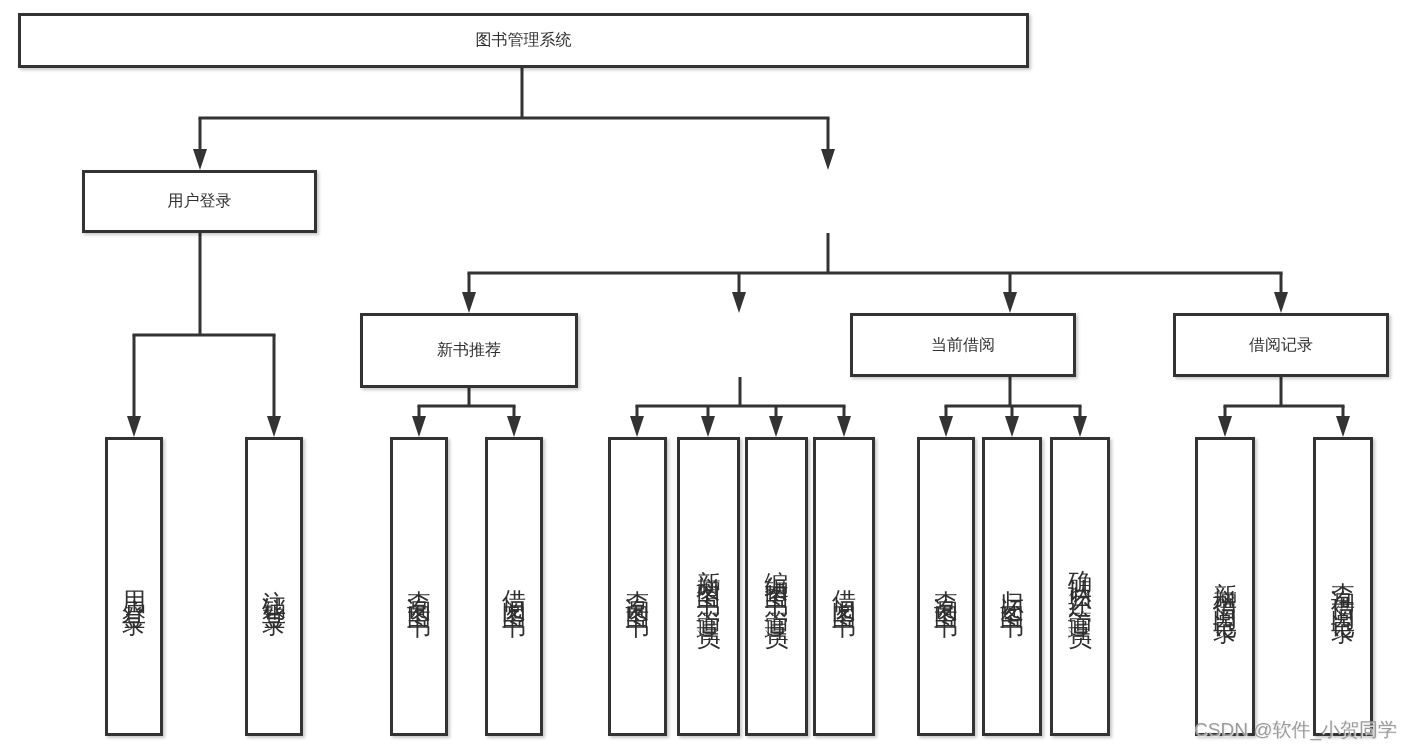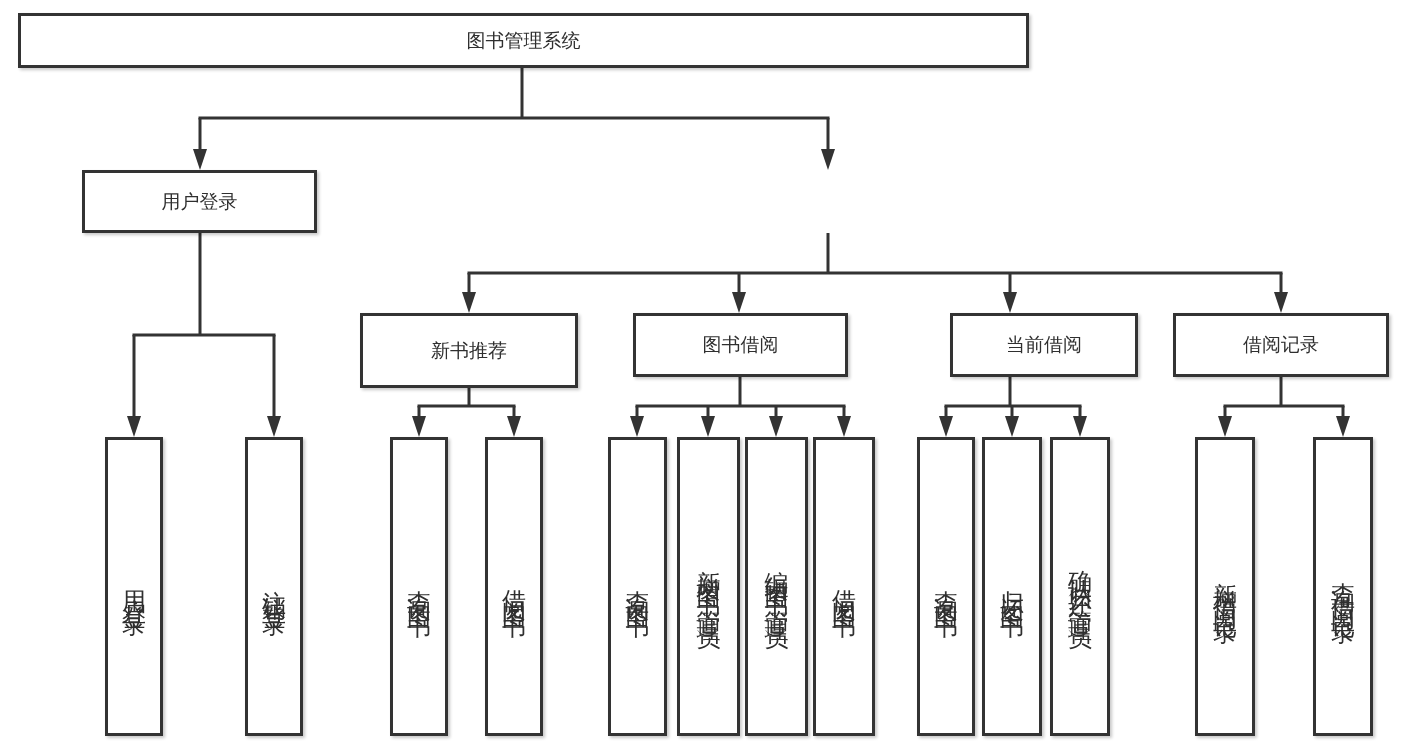--- a/index.html
+++ b/index.html
@@ -14,21 +14,21 @@
   .wires{position:absolute;left:0;top:0;}
   .node{
     position:absolute;
     box-sizing:border-box;
     border:3px solid #333333;
     background:#ffffff;
     color:#2f2f2f;
     display:flex;
     align-items:center;
     justify-content:center;
-    font-size:19px;
+    font-size:16px;
     box-shadow:2px 2px 3px rgba(0,0,0,0.22);
   }
   .vnode{
     writing-mode:vertical-rl;
     text-orientation:mixed;
     letter-spacing:8px;
     font-size:24px;
     line-height:1;
   }
   .watermark{
@@ -106,36 +106,36 @@
     <polygon points="1218,416 1232,416 1225,437" fill="#333333" stroke="none"></polygon>
     <line x1="1343" y1="406" x2="1343" y2="418"></line>
     <polygon points="1336,416 1350,416 1343,437" fill="#333333" stroke="none"></polygon>
   </svg>
 
   <div class="node" style="left:18px;top:13px;width:1011px;height:55px;">图书管理系统</div>
 
   <div class="node" style="left:82px;top:170px;width:235px;height:63px;">用户登录</div>
 
   <div class="node" style="left:360px;top:313px;width:218px;height:75px;">新书推荐</div>
-  <div class="node" style="left:633px;top:313px;width:215px;height:64px;">图书借阅</div>
-  <div class="node" style="left:950px;top:313px;width:188px;height:64px;">当前借阅</div>
+  <div class="node" style="left:850px;top:313px;width:226px;height:64px;">当前借阅</div>
   <div class="node" style="left:1173px;top:313px;width:216px;height:64px;">借阅记录</div>
 
   <div class="node vnode" style="left:105px;top:437px;width:58px;height:299px;">用户登录</div>
   <div class="node vnode" style="left:245px;top:437px;width:58px;height:299px;">注销登录</div>
 
   <div class="node vnode" style="left:390px;top:437px;width:58px;height:299px;">查询图书</div>
   <div class="node vnode" style="left:485px;top:437px;width:58px;height:299px;">借阅图书</div>
 
   <div class="node vnode" style="left:608px;top:437px;width:59px;height:299px;">查询图书</div>
   <div class="node vnode" style="left:677px;top:437px;width:63px;height:299px;">新增图书（管理员）</div>
   <div class="node vnode" style="left:745px;top:437px;width:63px;height:299px;">编辑图书（管理员）</div>
   <div class="node vnode" style="left:813px;top:437px;width:62px;height:299px;">借阅图书</div>
 
   <div class="node vnode" style="left:917px;top:437px;width:58px;height:299px;">查询图书</div>
   <div class="node vnode" style="left:982px;top:437px;width:60px;height:299px;">归还图书</div>
   <div class="node vnode" style="left:1050px;top:437px;width:60px;height:299px;">确认归还（管理员）</div>
 
   <div class="node vnode" style="left:1195px;top:437px;width:60px;height:299px;">新增借阅记录</div>
   <div class="node vnode" style="left:1313px;top:437px;width:60px;height:299px;">查询借阅记录</div>
 
+  <div class="watermark">CSDN @软件_小贺同学</div>
 
 </div>
 
 </body></html>

